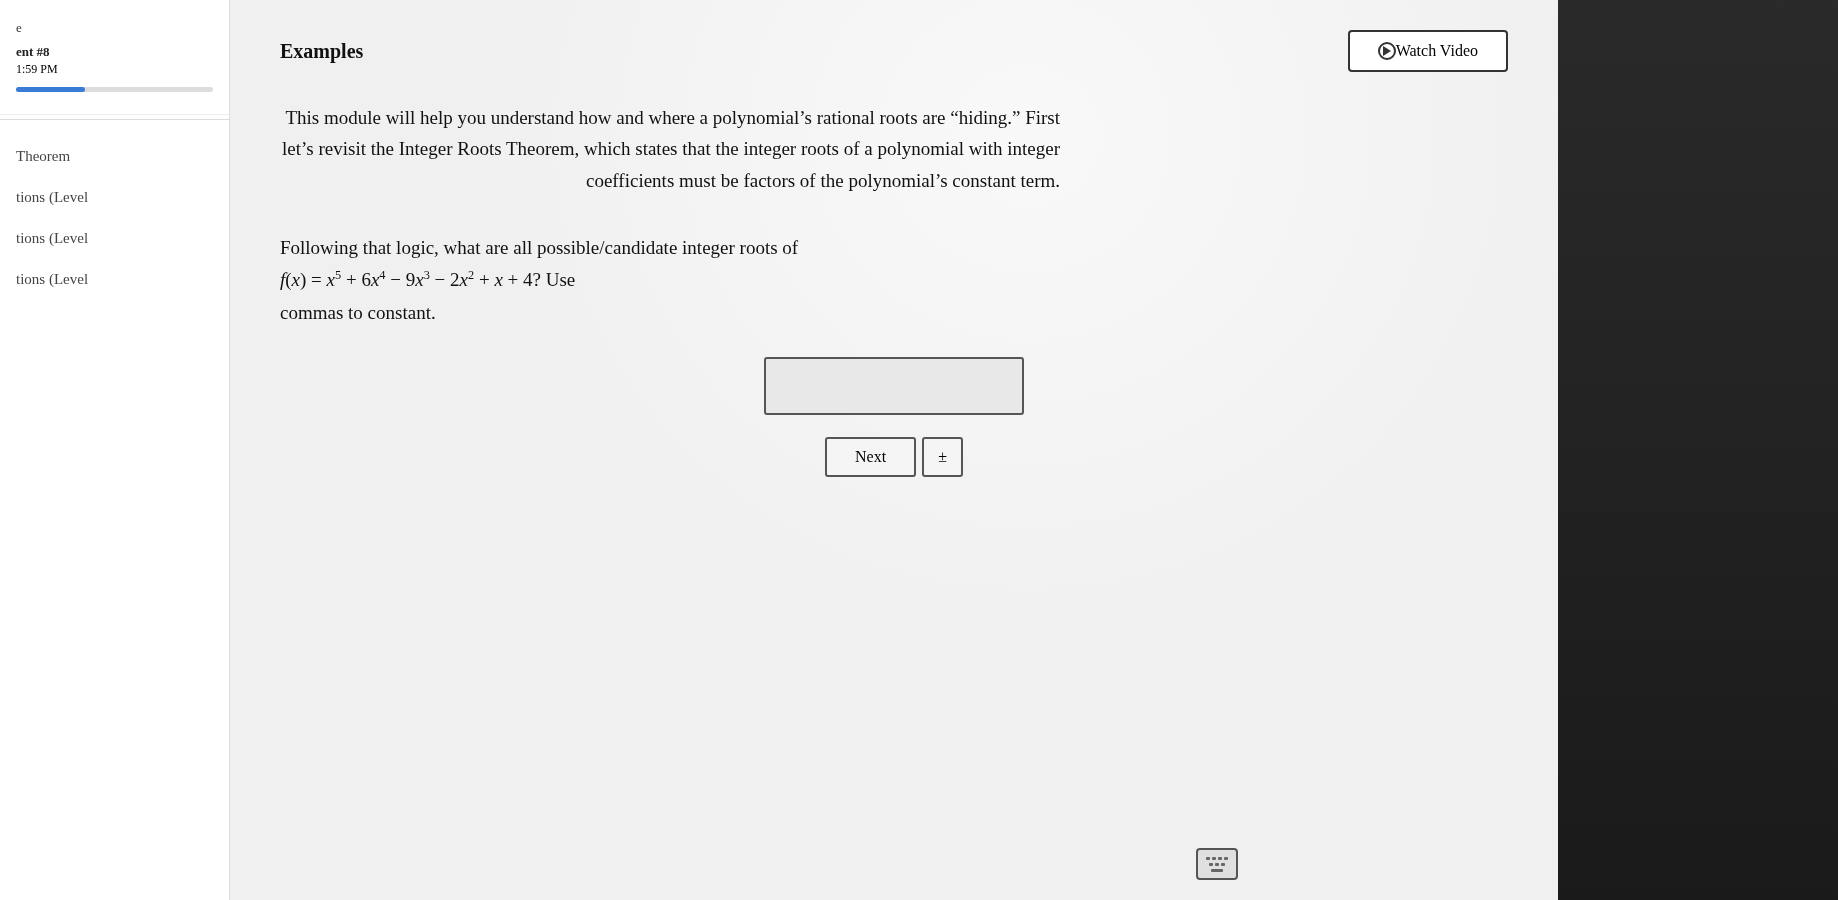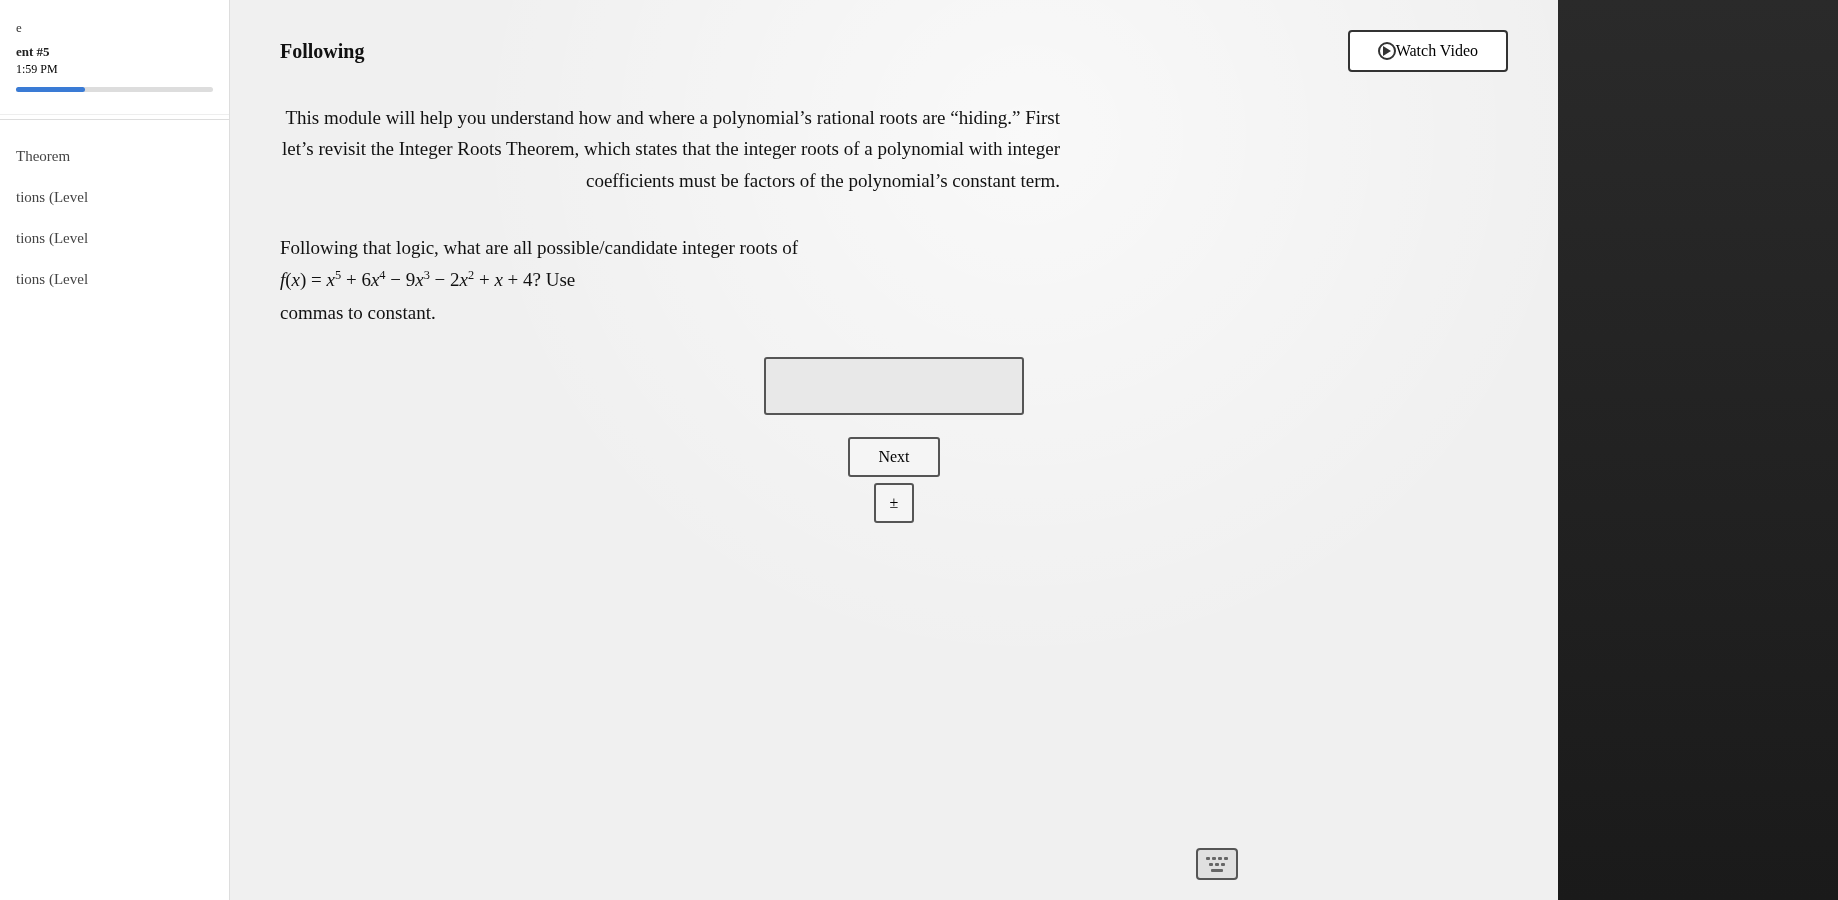--- a/index.html
+++ b/index.html
@@ -194,21 +194,20 @@
       margin-bottom: 22px;
       outline: none;
       font-size: 16px;
       padding: 0 10px;
     }
 
     .bottom-buttons {
       display: flex;
       gap: 6px;
       align-items: center;
-      flex-direction: column;
     }
 
     .next-btn {
       border: 2px solid #555;
       background: #f5f5f5;
       padding: 9px 28px;
       font-size: 16px;
       cursor: pointer;
       border-radius: 3px;
       font-family: Georgia, serif;
@@ -280,39 +279,39 @@
     }
   </style>
 </head>
 <body>
 
 <div class="screen-wrapper">
 
   <div class="sidebar">
     <div class="sidebar-top">
       <div class="sidebar-label-e">e</div>
-      <div class="sidebar-item-header">ent #5</div>
+      <div class="sidebar-item-header">ent #8</div>
       <div class="sidebar-item-time">1:59 PM</div>
       <div class="progress-bar-container">
         <div class="progress-bar-fill"></div>
       </div>
     </div>
     <div class="sidebar-divider"></div>
     <div class="sidebar-nav-items">
       <div class="sidebar-nav-item">Theorem</div>
       <div class="sidebar-nav-item">tions (Level</div>
       <div class="sidebar-nav-item">tions (Level</div>
       <div class="sidebar-nav-item">tions (Level</div>
     </div>
   </div>
 
   <div class="main-content">
 
     <div class="top-bar">
-      <div class="question-label">Following</div>
+      <div class="question-label">Examples</div>
       <div class="top-bar-buttons">
         <button class="top-btn">
           <span class="play-icon">
             <span class="play-triangle"></span>
           </span>
           <span>Watch Video</span>
         </button>
       </div>
     </div>
 

